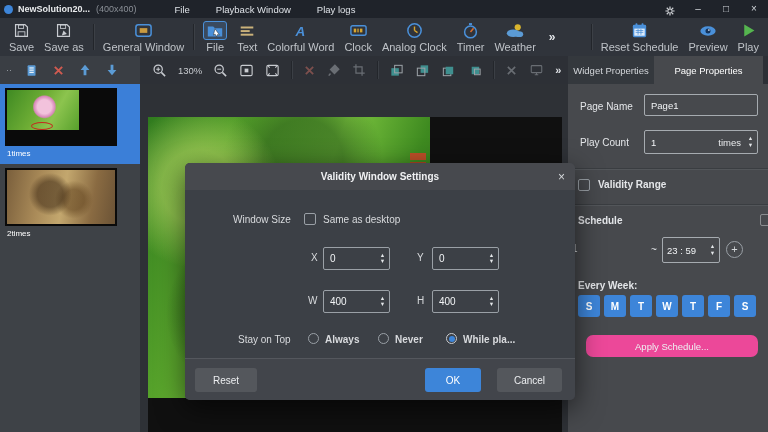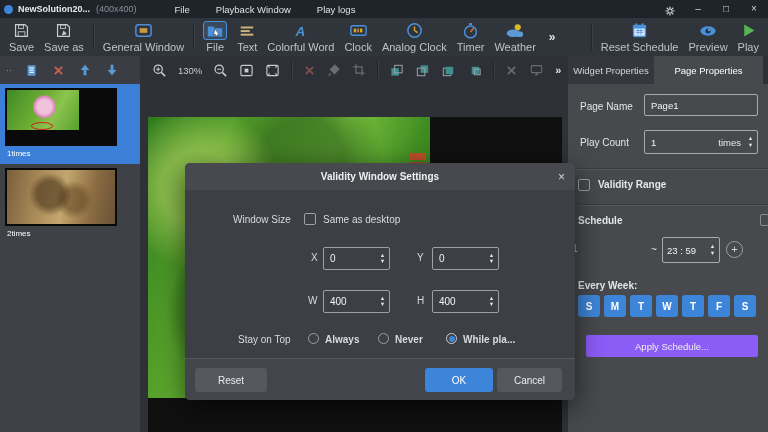--- a/index.html
+++ b/index.html
@@ -88,22 +88,22 @@
   .spin-arrows { display:flex; flex-direction:column; justify-content:center; gap:1px;
                  width:13px; align-items:center; }
   .spin-arrows span { font-size:5.5px; color:#e3e6e9; line-height:1; }
   .divider { position:absolute; left:0; width:200px; height:1px; background:#3a3d41;
              box-shadow:0 1px 0 #53565a; }
   .chk { position:absolute; width:12px; height:12px; border:1.5px solid #9aa0a6; border-radius:2px; }
   .pluscirc { position:absolute; width:17px; height:17px; border:1.5px solid #9aa0a6; border-radius:50%;
               color:#d4d7da; font-size:11px; line-height:14px; text-align:center; }
   .day-btn { width:22px; height:22px; background:#3d85d9; border-radius:3px; color:#fff;
              font-size:10px; font-weight:bold; display:flex; align-items:center; justify-content:center; }
-  .apply-btn { position:absolute; left:18px; top:251px; width:172px; height:22px; background:#8b5cf6;
-               border-radius:2px; color:#eef0f2; font-size:9.5px; display:flex; align-items:center;
+  .apply-btn { position:absolute; left:18px; top:251px; width:172px; height:22px; background:#ec4899;
+               border-radius:7px; color:#eef0f2; font-size:9.5px; display:flex; align-items:center;
                justify-content:center; }
   .sched-mini { position:absolute; right:-4px; top:130px; width:12px; height:12px; opacity:.6;
                 border:1px solid #b5b9bd; border-radius:2px; }
 
   
   .dialog { left:185px; top:163px; width:390px; height:237px; background:#3c4046; border-radius:5px;
             box-shadow:0 8px 28px rgba(0,0,0,.6); color:#d8dadd; overflow:hidden; }
   .dlg-title { position:absolute; left:0; top:0; width:390px; height:27px; background:#47494e;
                display:flex; align-items:center; justify-content:center; font-size:10px;
                font-weight:bold; color:#f0f1f3; }
@@ -517,19 +517,19 @@
 
     <span class="dlg-label" style="left:53px; top:171px;">Stay on Top</span>
     <span class="radio" style="left:123px; top:170px;"></span>
     <span class="dlg-label" style="left:140px; top:171px; font-weight:bold;">Always</span>
     <span class="radio" style="left:193px; top:170px;"></span>
     <span class="dlg-label" style="left:210px; top:171px; font-weight:bold;">Never</span>
     <span class="radio sel" style="left:261px; top:170px;"></span>
     <span class="dlg-label" style="left:278px; top:171px; font-weight:bold;">While pla...</span>
 
     <div class="dlg-footer">
-      <div class="btn btn-gray" style="left:10px; top:9px; width:72px;">Reset</div>
-      <div class="btn btn-blue" style="left:240px; top:9px; width:68px;">OK</div>
+      <div class="btn btn-gray" style="left:10px; top:9px; width:62px;">Reset</div>
+      <div class="btn btn-blue" style="left:240px; top:9px; width:56px;">OK</div>
       <div class="btn btn-gray" style="left:312px; top:9px; width:65px;">Cancel</div>
     </div>
   </div>
 
 </div>
 
 </body></html>

